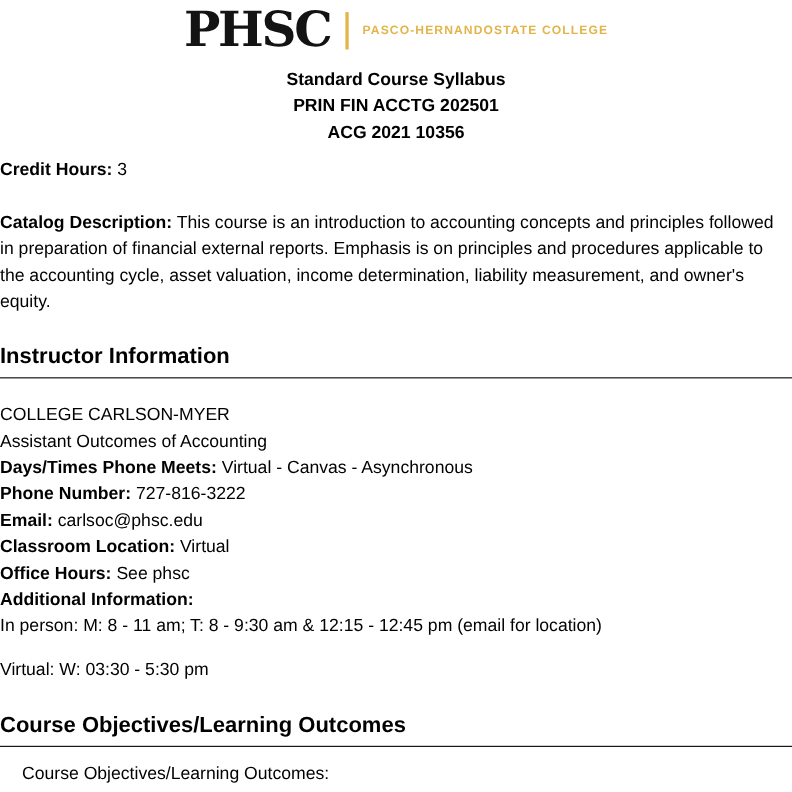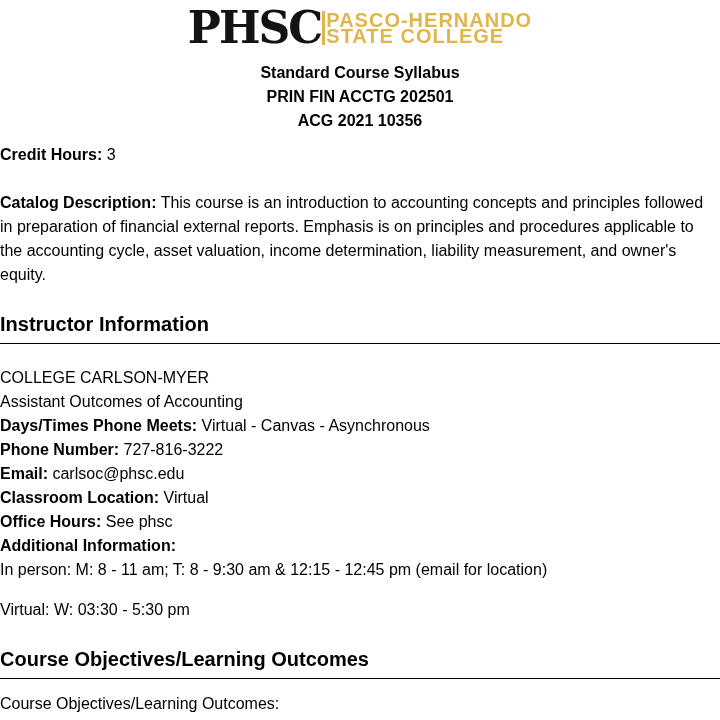--- a/index.html
+++ b/index.html
@@ -9,52 +9,52 @@
   body {
     width: 720px; height: 720px; overflow: hidden;
     background: #ffffff; color: #000000;
     font-family: "Liberation Sans", "DejaVu Sans", sans-serif;
     font-size: 16px; line-height: 24px;
   }
 
   
   .logo-row {
     display: flex; justify-content: center; align-items: center;
-    gap: 1px; padding-top: 8px; height: 48px;
+    gap: 13px; padding-top: 8px; height: 48px;
   }
   .logo-acronym {
     font-family: "DejaVu Serif", "Liberation Serif", serif;
     font-weight: bold; font-size: 44px; line-height: 40px;
     letter-spacing: -2px; color: #131313;
   }
   .logo-divider { width: 3px; height: 34px; }
   .logo-college {
-    display: flex; flex-direction: column;
-    font-weight: bold; font-size: 20px; line-height: 16px;
+    display: flex; flex-direction: row;
+    font-weight: bold; font-size: 11px; line-height: 16px;
     letter-spacing: 1px; white-space: nowrap;
   }
 
   
   .title-block {
     text-align: center; font-weight: bold; margin-top: 13px;
   }
   .title-block div { line-height: 24px; }
 
   
   p { margin: 16px 0; }
   p.credit { margin-top: 10px; margin-bottom: 24px; }
 
   h2 {
     font-size: 20px; font-weight: bold; line-height: 26px;
     margin: 24px 0 0 0; padding-bottom: 6px;
     border-bottom: 1.5px solid #000;
   }
 
   .instructor-block { margin-top: 22px; margin-bottom: 16px; }
-  .objectives-intro { margin-top: 13px; margin-bottom: 0; }
+  .objectives-intro { margin-top: 13px; margin-bottom: 0; margin-left: 20px; }
 </style>
 </head>
 <body>
 
 <div class="logo-row">
   <span class="logo-acronym">PHSC</span>
   <span class="logo-divider" style="background: rgb(226, 181, 75);"></span>
   <span class="logo-college" style="color: rgb(226, 181, 75);">
     <span>PASCO-HERNANDO</span>
     <span>STATE COLLEGE</span>

